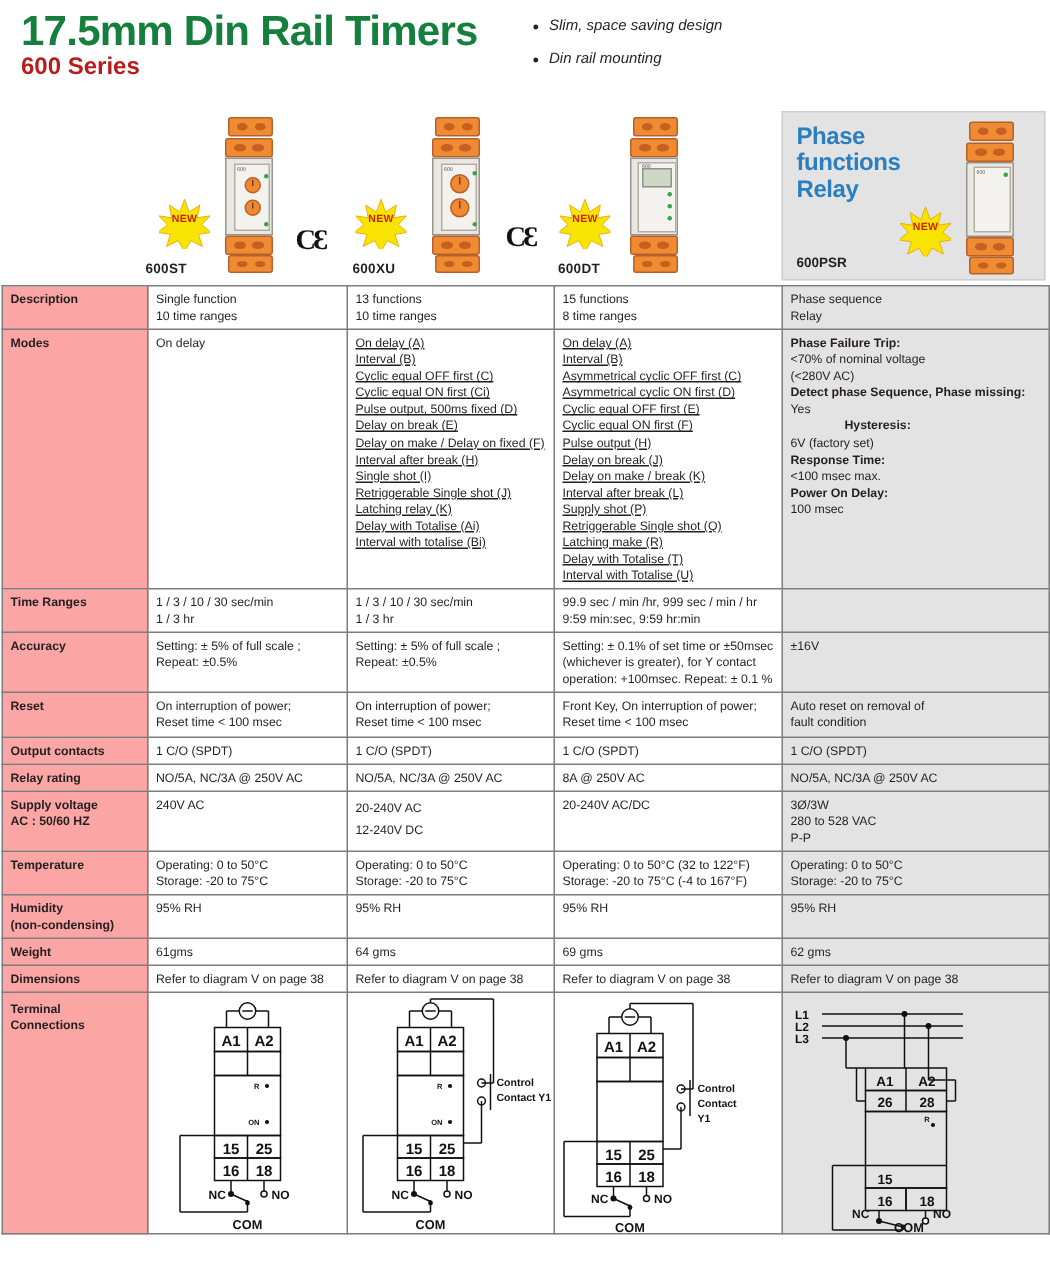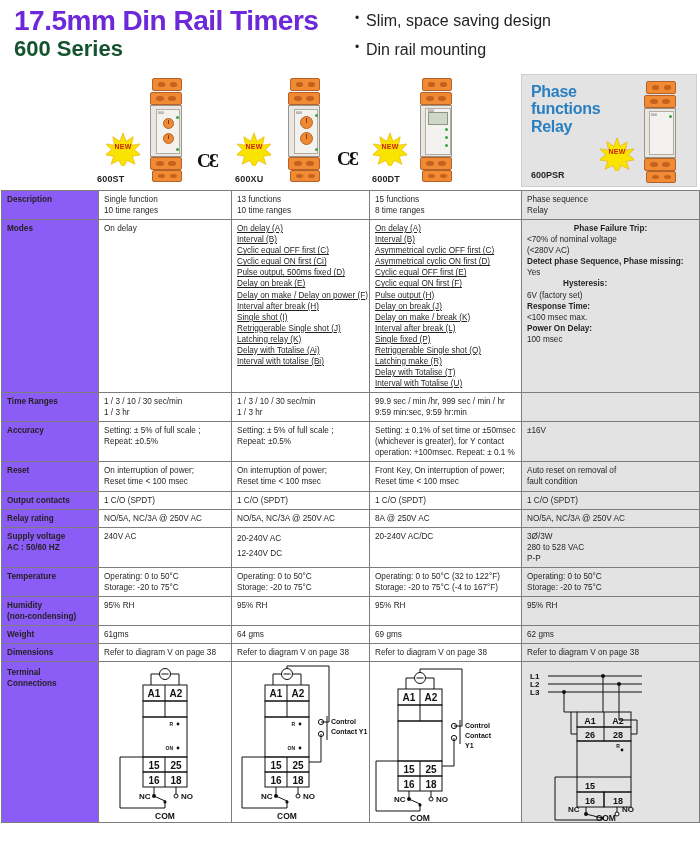--- a/index.html
+++ b/index.html
@@ -1,24 +1,24 @@
 <!DOCTYPE html>
 <html><head>
 <meta charset="utf-8">
 <style>
   * { box-sizing: border-box; margin:0; padding:0; }
   html,body { width:700px; height:843px; background:#ffffff; }
   body { font-family:"Liberation Sans", sans-serif; color:#231f20; position:relative; }
 
   
   .header { position:relative; height:72px; padding:6px 0 0 14px; }
-  .title-main { font-size:28px; font-weight:bold; color:#6d28d9; letter-spacing:-0.5px; line-height:1.05; }
-  .title-sub  { font-size:22px; font-weight:bold; color:#14532d; line-height:1.15; margin-top:1px; }
+  .title-main { font-size:28px; font-weight:bold; color:#15803d; letter-spacing:-0.5px; line-height:1.05; }
+  .title-sub  { font-size:16px; font-weight:bold; color:#b91c1c; line-height:1.15; margin-top:1px; }
   .bullets { position:absolute; left:355px; top:12px; }
-  .bullets li { list-style:none; font-size:16px; color:#231f20; margin-bottom:11px; position:relative; padding-left:11px;}
+  .bullets li { list-style:none; font-style:italic; font-size:10px; color:#231f20; margin-bottom:11px; position:relative; padding-left:11px;}
   .bullets li:before { content:"\2022"; position:absolute; left:0; top:-1px; font-size:12px; }
 
   
   .strip { position:relative; height:118px; }
   .prodcell { position:absolute; top:0; height:118px; }
   .model-label { position:absolute; bottom:6px; font-size:9px; font-weight:bold; color:#231f20; letter-spacing:0.2px; }
   .ce-mark { position:absolute; font-family:"Liberation Serif", serif; font-size:19px; font-weight:bold; letter-spacing:-2px; color:#111; }
   .newburst { position:absolute; width:34px; height:34px; }
   .newburst .star { width:34px; height:34px; display:block; }
   .newburst .txt { position:absolute; left:0; top:11px; width:34px; text-align:center; font-size:7px; font-weight:bold; color:#cc2200; letter-spacing:0.2px;}
@@ -37,21 +37,21 @@
 
   
   .psr-panel { position:absolute; left:521px; top:74px; width:176px; height:113px; background:#e3e3e3; border:1px solid #cfcfcf; }
   .psr-title { position:absolute; left:9px; top:8px; font-size:16px; font-weight:bold; color:#2a7fc1; line-height:1.08; letter-spacing:-0.3px; }
   .psr-model { position:absolute; left:9px; bottom:6px; font-size:9px; font-weight:bold; color:#231f20; }
 
   
   table.spec { border-collapse:collapse; width:698px; margin-left:1px; table-layout:fixed; }
   table.spec td { border:1px solid #7d7d7d; vertical-align:top; font-size:8.2px; line-height:1.35;
                   padding:3px 5px; color:#231f20; }
-  td.lab { background:#8b5cf6; color:#ffffff; font-weight:bold; font-size:8.3px; vertical-align:middle; padding-left:6px; }
+  td.lab { background:#fca5a5; color:#ffffff; font-weight:bold; font-size:8.3px; vertical-align:middle; padding-left:6px; }
   td.c4 { background:#e3e3e3; }
   td.mid { vertical-align:middle; }
   .w-lab { width:97px; } .w-c1 { width:133px; } .w-c2 { width:138px; } .w-c3 { width:152px; } .w-c4 { width:178px; }
   .ce-cell { font-family:"Liberation Serif", serif; font-size:15px; font-weight:bold; letter-spacing:-2px; }
   .modelist div { white-space:nowrap;text-decoration:underline; }
   .psrspec div { white-space:nowrap; }
   svg.diag { display:block; }
 </style>
 </head>
 <body>
@@ -191,47 +191,47 @@
   <tr>
     <td class="lab">Modes</td>
     <td class="mid">On delay</td>
     <td class="modelist mid">
           <div>On delay (A)</div>
           <div>Interval (B)</div>
           <div>Cyclic equal OFF first (C)</div>
           <div>Cyclic equal ON first (Ci)</div>
           <div>Pulse output, 500ms fixed (D)</div>
           <div>Delay on break (E)</div>
-          <div>Delay on make / Delay on power (F)</div>
+          <div>Delay on make / Delay on fixed (F)</div>
           <div>Interval after break (H)</div>
           <div>Single shot (I)</div>
           <div>Retriggerable Single shot (J)</div>
           <div>Latching relay (K)</div>
           <div>Delay with Totalise (Ai)</div>
           <div>Interval with totalise (Bi)</div>
         </td>
     <td class="modelist mid">
           <div>On delay (A)</div>
           <div>Interval (B)</div>
           <div>Asymmetrical cyclic OFF first (C)</div>
           <div>Asymmetrical cyclic ON first (D)</div>
           <div>Cyclic equal OFF first (E)</div>
           <div>Cyclic equal ON first (F)</div>
           <div>Pulse output (H)</div>
           <div>Delay on break (J)</div>
           <div>Delay on make / break (K)</div>
           <div>Interval after break (L)</div>
-          <div>Single fixed (P)</div>
+          <div>Supply shot (P)</div>
           <div>Retriggerable Single shot (Q)</div>
           <div>Latching make (R)</div>
           <div>Delay with Totalise (T)</div>
           <div>Interval with Totalise (U)</div>
         </td>
     <td class="c4 psrspec mid">
-          <div style="font-weight: bold; text-align: center;">Phase Failure Trip:</div>
+          <div style="font-weight: bold;">Phase Failure Trip:</div>
           <div>&lt;70% of nominal voltage</div>
           <div>(&lt;280V AC)</div>
           <div style="font-weight: bold;">Detect phase Sequence, Phase missing:</div>
           <div>Yes</div>
           <div style="font-weight: bold; padding-left: 36px;">Hysteresis:</div>
           <div>6V (factory set)</div>
           <div style="font-weight: bold;">Response Time:</div>
           <div>&lt;100 msec max.</div>
           <div style="font-weight: bold;">Power On Delay:</div>
           <div>100 msec</div>

